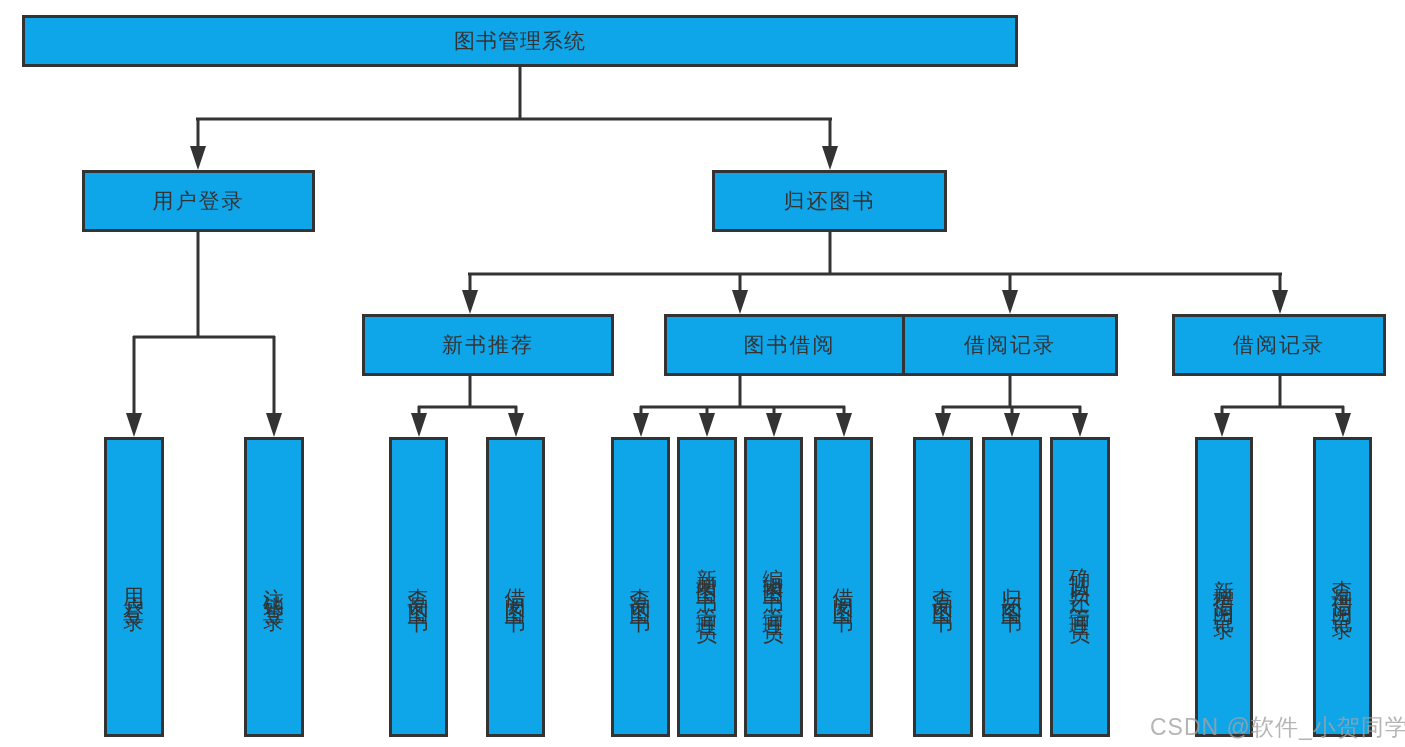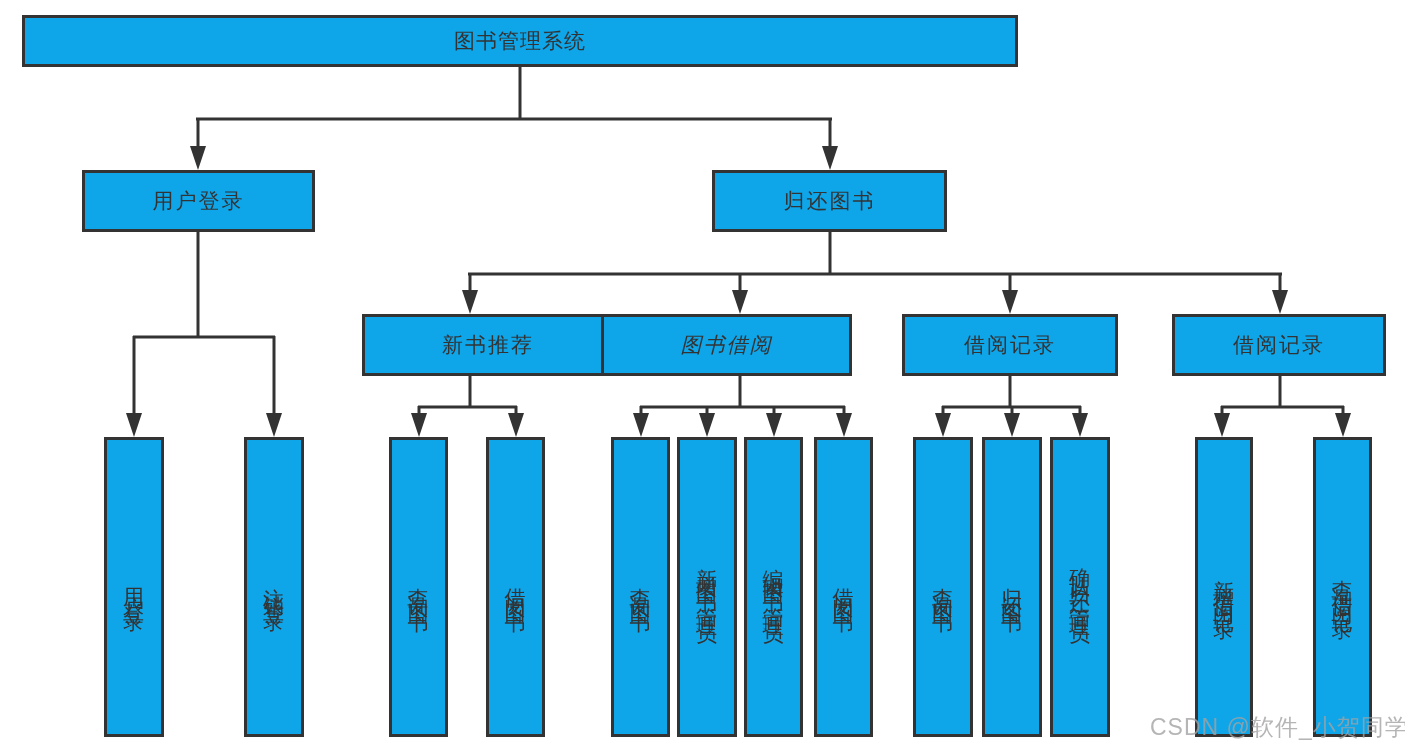--- a/index.html
+++ b/index.html
@@ -109,21 +109,21 @@
   <div class="node hbox" style="left:82px;top:170px;width:233px;height:62px;">
     <span>用户登录</span>
   </div>
   <div class="node hbox" style="left:712px;top:170px;width:235px;height:62px;">
     <span>归还图书</span>
   </div>
 
   <div class="node hbox" style="left:362px;top:314px;width:252px;height:62px;">
     <span>新书推荐</span>
   </div>
-  <div class="node hbox" style="left:601px;top:314px;width:251px;height:62px;font-style:italic;">
+  <div class="node hbox" style="left:664px;top:314px;width:251px;height:62px;">
     <span>图书借阅</span>
   </div>
   <div class="node hbox" style="left:902px;top:314px;width:216px;height:62px;">
     <span>借阅记录</span>
   </div>
   <div class="node hbox" style="left:1172px;top:314px;width:214px;height:62px;">
     <span>借阅记录</span>
   </div>
 
   <div class="node vbox" style="left:104px;top:437px;width:60px;height:300px;">

